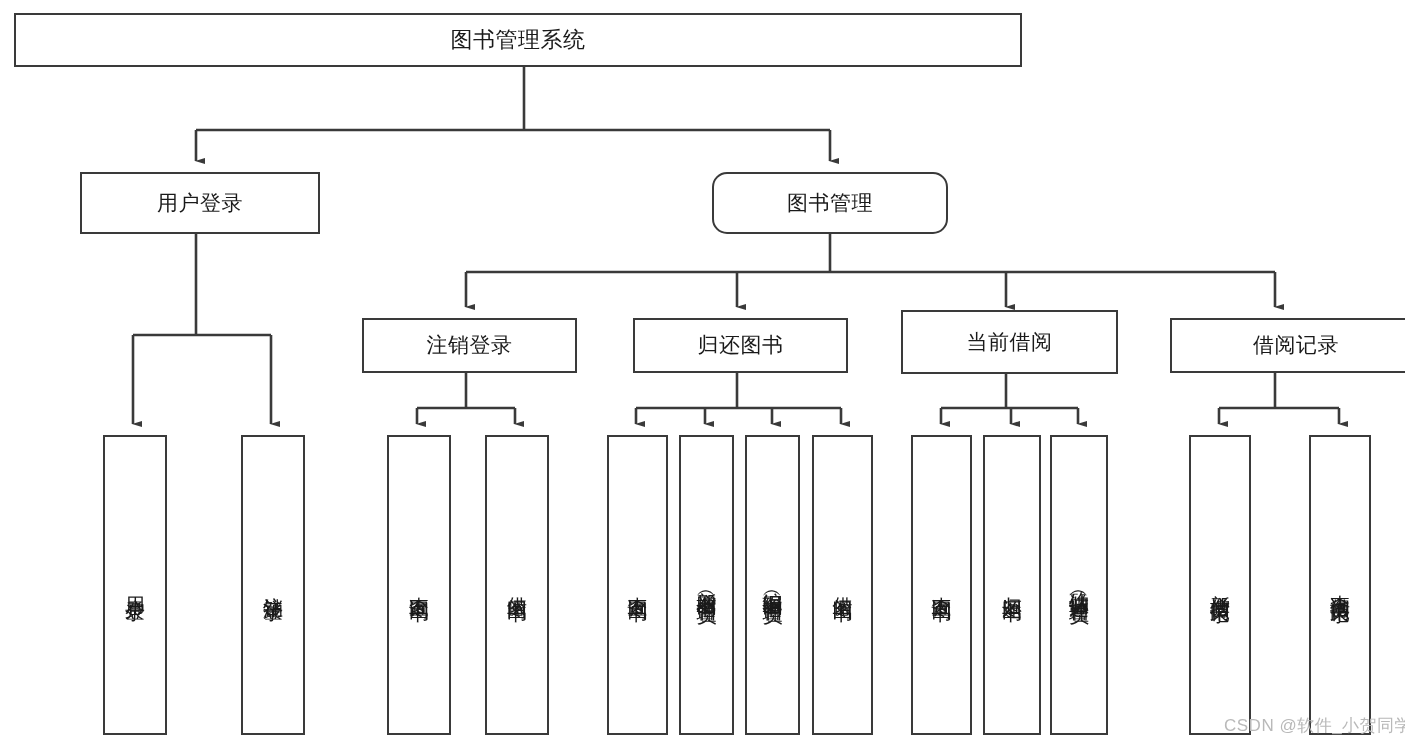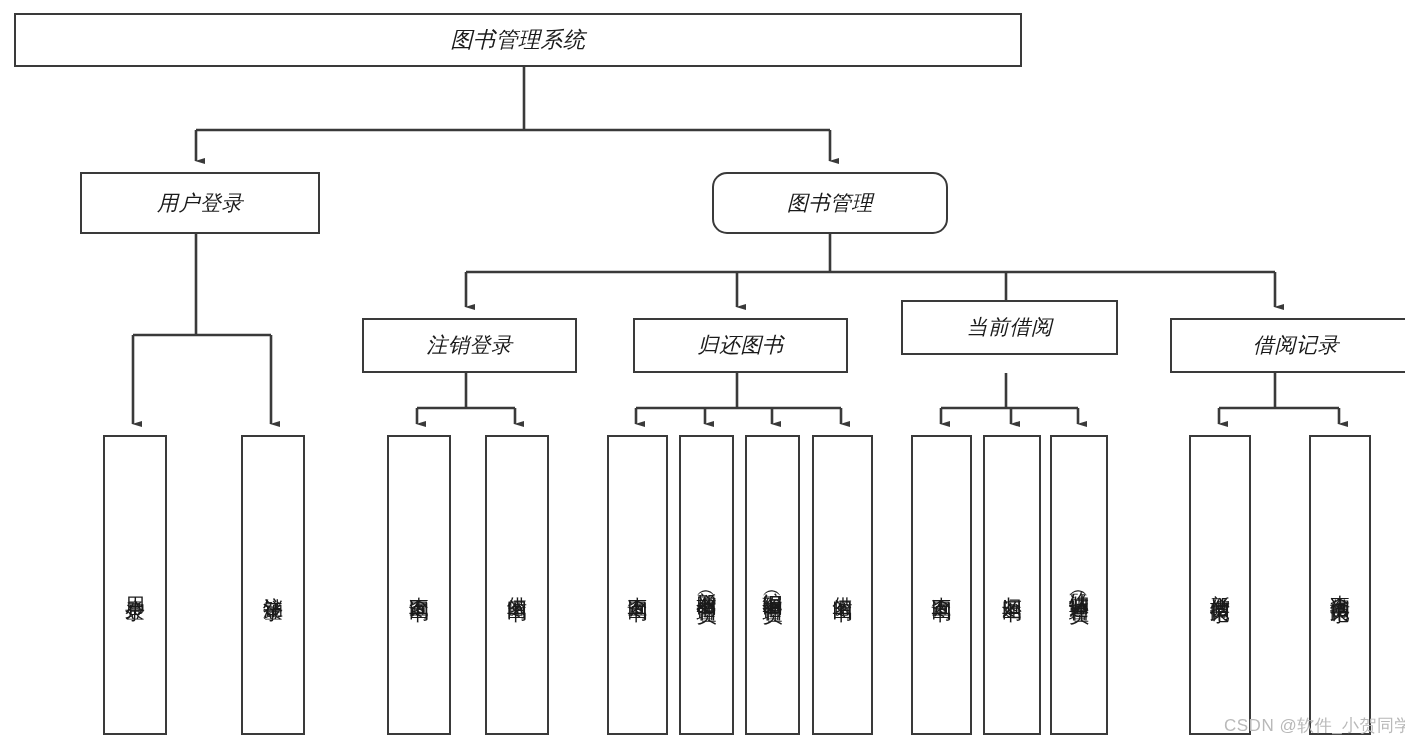--- a/index.html
+++ b/index.html
@@ -36,21 +36,20 @@
     color: #1a1a1a;
   }
   .node .label {
     display: block;
     text-align: center;
     line-height: 1.18;
   }
   .node.horiz .label {
     font-size: 21px;
     letter-spacing: 0.5px;
-    font-style: italic;
   }
   .node.title .label {
     font-size: 22px;
   }
   
   .node.vert {
     align-items: center;
     justify-content: center;
     padding: 6px 2px;
   }
@@ -128,21 +127,21 @@
       </div>
       <div class="node horiz" style="left: 712px; top: 172px; width: 236px; height: 62px; border-radius: 15px;">
         <span class="label">图书管理</span>
       </div>
       <div class="node horiz" style="left: 362px; top: 318px; width: 215px; height: 55px;">
         <span class="label">注销登录</span>
       </div>
       <div class="node horiz" style="left: 633px; top: 318px; width: 215px; height: 55px;">
         <span class="label">归还图书</span>
       </div>
-      <div class="node horiz" style="left: 901px; top: 300px; width: 217px; height: 55px;">
+      <div class="node horiz" style="left: 901px; top: 310px; width: 217px; height: 64px;">
         <span class="label">当前借阅</span>
       </div>
       <div class="node horiz" style="left: 1170px; top: 318px; width: 252px; height: 55px;">
         <span class="label">借阅记录</span>
       </div>
       <div class="node vert" style="left: 103px; top: 435px; width: 64px; height: 300px;">
         <span class="label">用户登录</span>
       </div>
       <div class="node vert" style="left: 241px; top: 435px; width: 64px; height: 300px;">
         <span class="label">注销登录</span>

